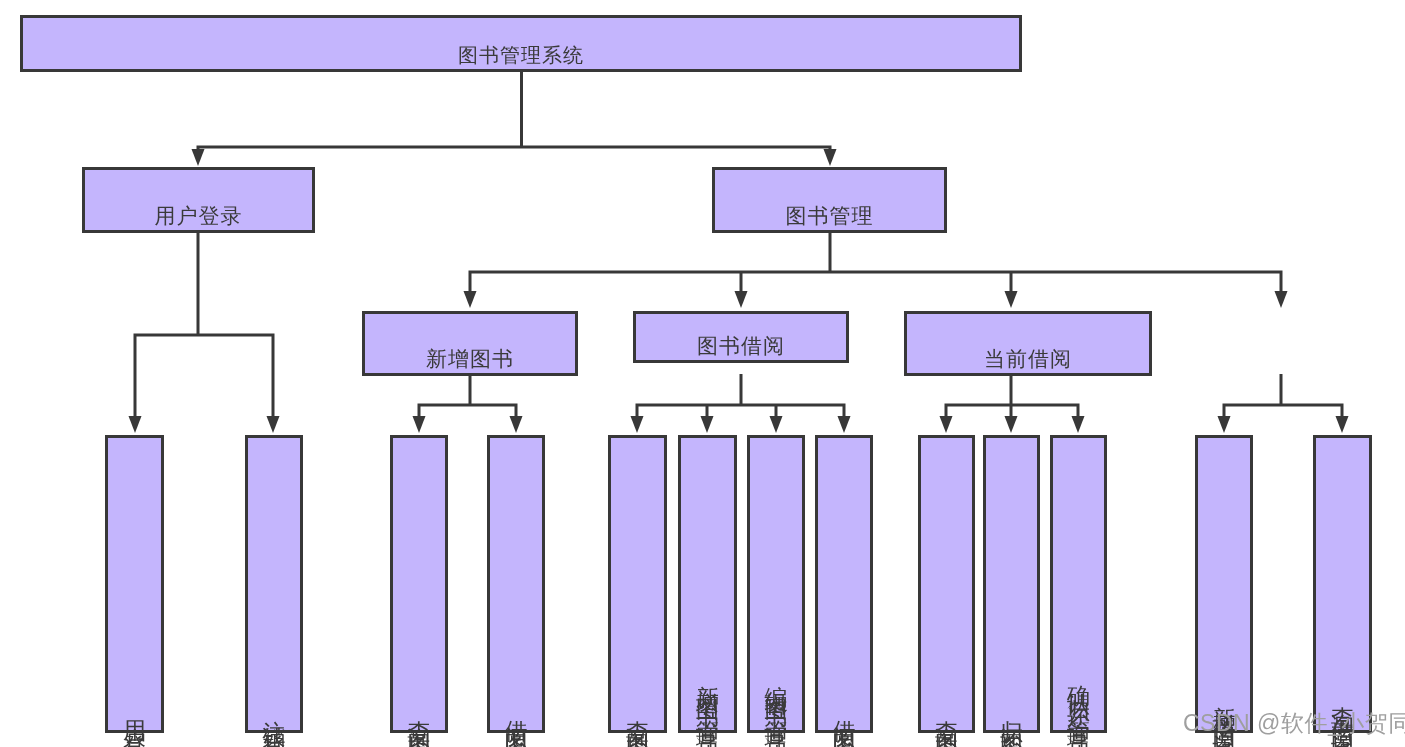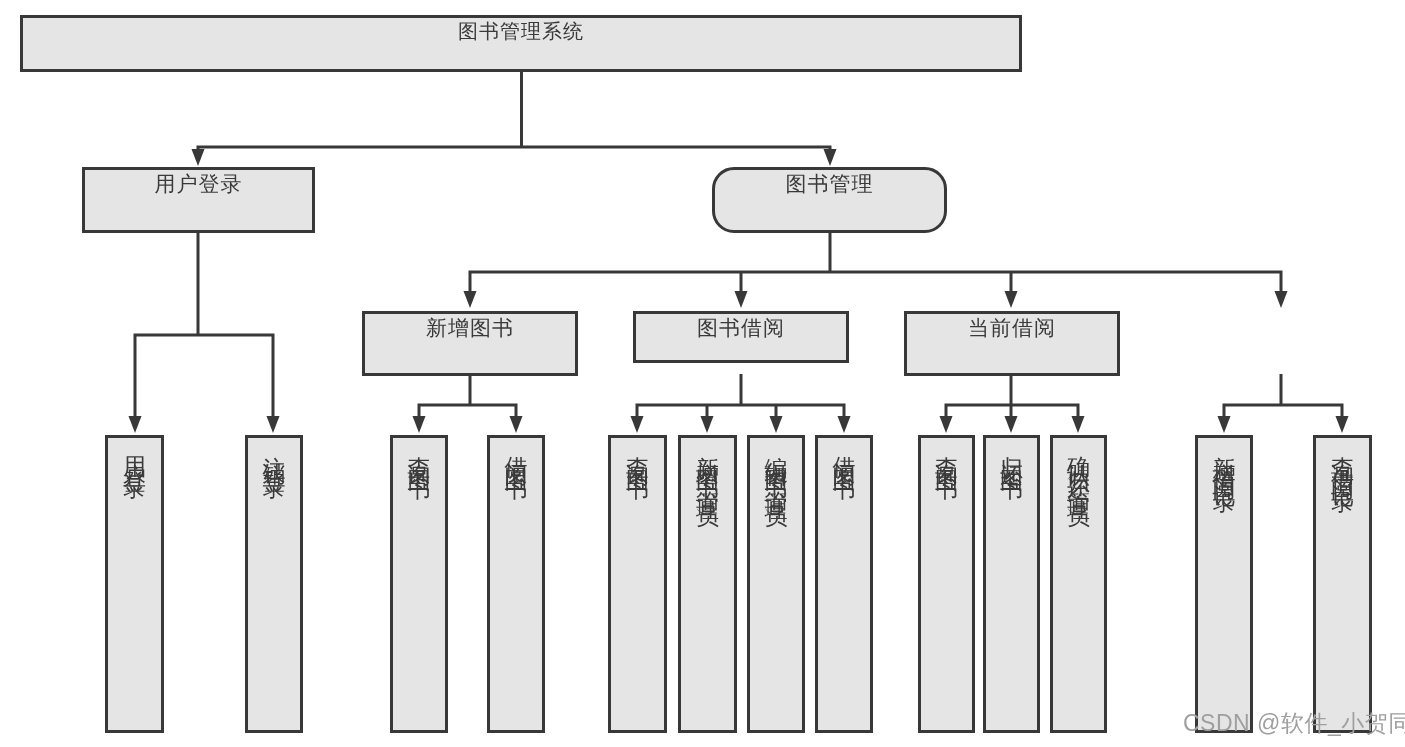--- a/index.html
+++ b/index.html
@@ -19,24 +19,24 @@
     position: absolute;
     left: 0; top: 0;
     width: 1405px;
     height: 747px;
     pointer-events: none;
   }
   .box {
     position: absolute;
     box-sizing: border-box;
     border: 3px solid #383838;
-    background: #e5e5e5;
+    background: #c4b5fd;
     color: #3a3a3a;
     display: flex;
-    align-items: flex-start;
+    align-items: flex-end;
     justify-content: center;
     z-index: 2;
   }
   .h-label {
     font-size: 21px;
     white-space: nowrap;
     letter-spacing: 1px;
   }
   .root-label {
     font-size: 20px;
@@ -129,31 +129,31 @@
     </g>
   </svg>
 
   <div class="box" style="left:20px; top:15px; width:1002px; height:57px;">
     <span class="root-label">图书管理系统</span>
   </div>
 
   <div class="box" style="left:82px; top:167px; width:233px; height:66px;">
     <span class="h-label">用户登录</span>
   </div>
-  <div class="box" style="left:712px; top:167px; width:235px; height:66px;border-radius:22px;">
+  <div class="box" style="left:712px; top:167px; width:235px; height:66px;">
     <span class="h-label">图书管理</span>
   </div>
 
   <div class="box" style="left:362px; top:311px; width:216px; height:65px;">
     <span class="h-label">新增图书</span>
   </div>
   <div class="box" style="left:633px; top:311px; width:216px; height:52px;">
     <span class="h-label">图书借阅</span>
   </div>
-  <div class="box" style="left:904px; top:311px; width:216px; height:65px;">
+  <div class="box" style="left:904px; top:311px; width:248px; height:65px;">
     <span class="h-label">当前借阅</span>
   </div>
 
   <div class="box v-box" style="left:105px; width:59px;">
     <span class="v-label">用户登录</span>
   </div>
   <div class="box v-box" style="left:245px; width:58px;">
     <span class="v-label">注销登录</span>
   </div>
 

